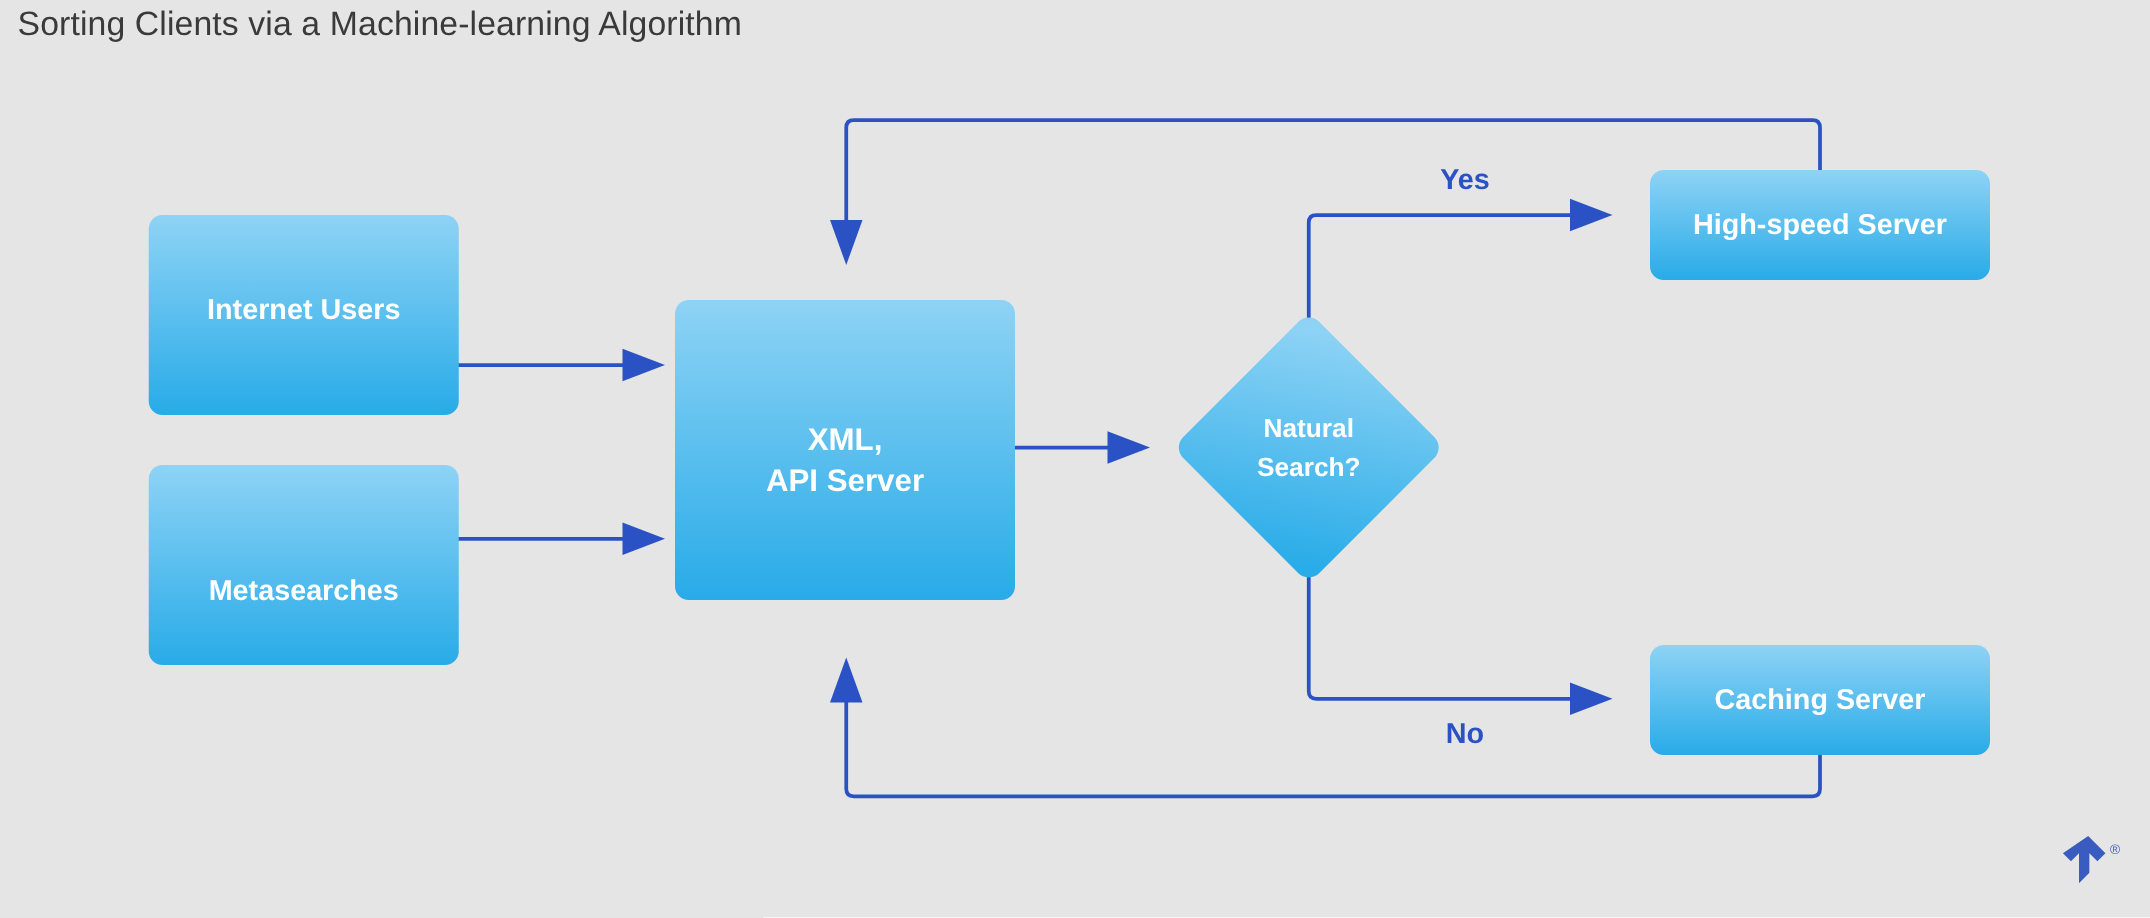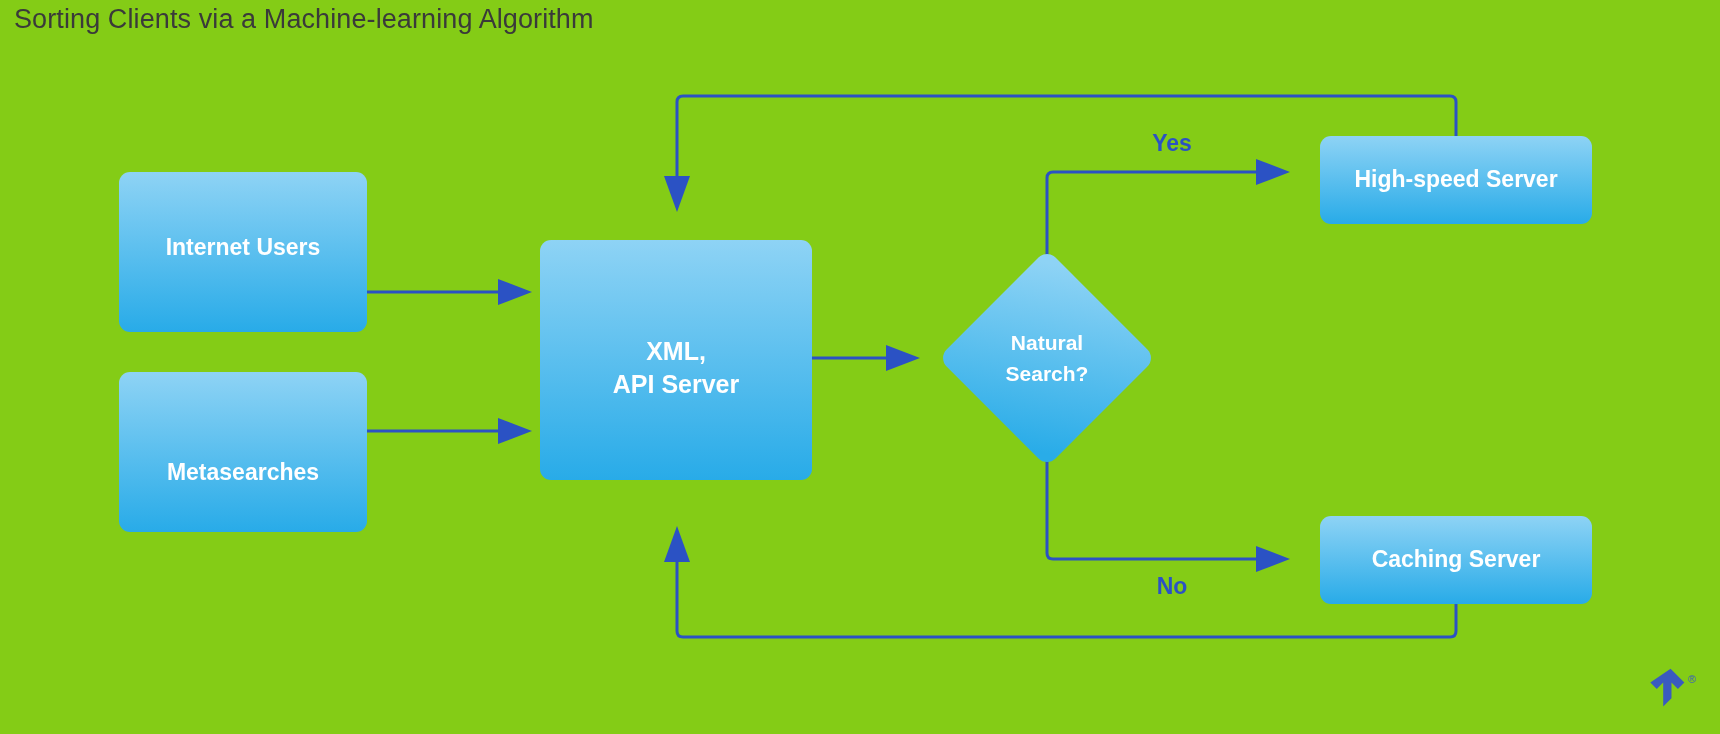--- a/index.html
+++ b/index.html
@@ -11,21 +11,21 @@
     font-family: "Liberation Sans", sans-serif;
     width: 1720px;
     height: 734px;
     overflow: hidden;
     position: relative;
   }
   #diagram-root {
     position: relative;
     width: 1720px;
     height: 734px;
-    background: #84cc16;
+    background: #e5e5e5;
   }
   .page-title {
     position: absolute;
     left: 14px;
     top: 4px;
     font-size: 27px;
     font-weight: 400;
     color: #3a3a3a;
     letter-spacing: 0.1px;
     white-space: nowrap;

